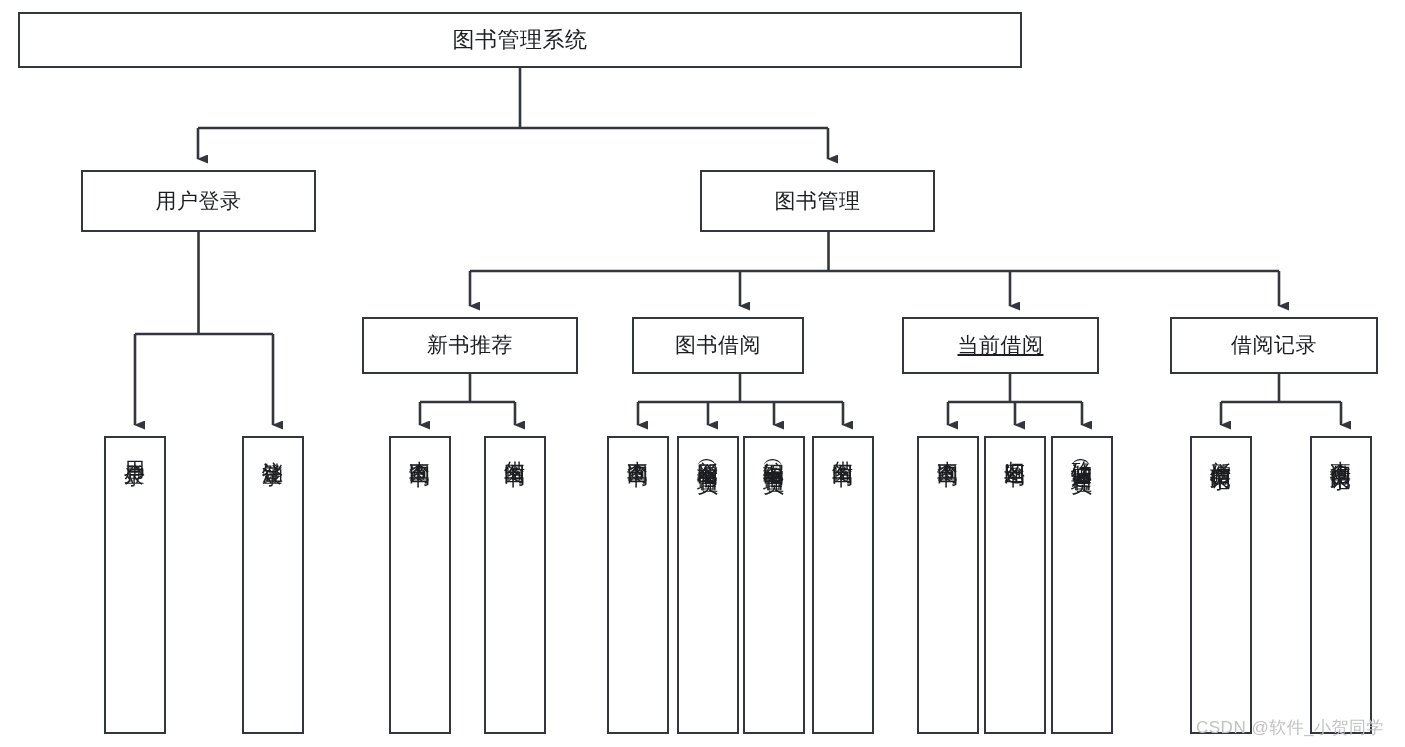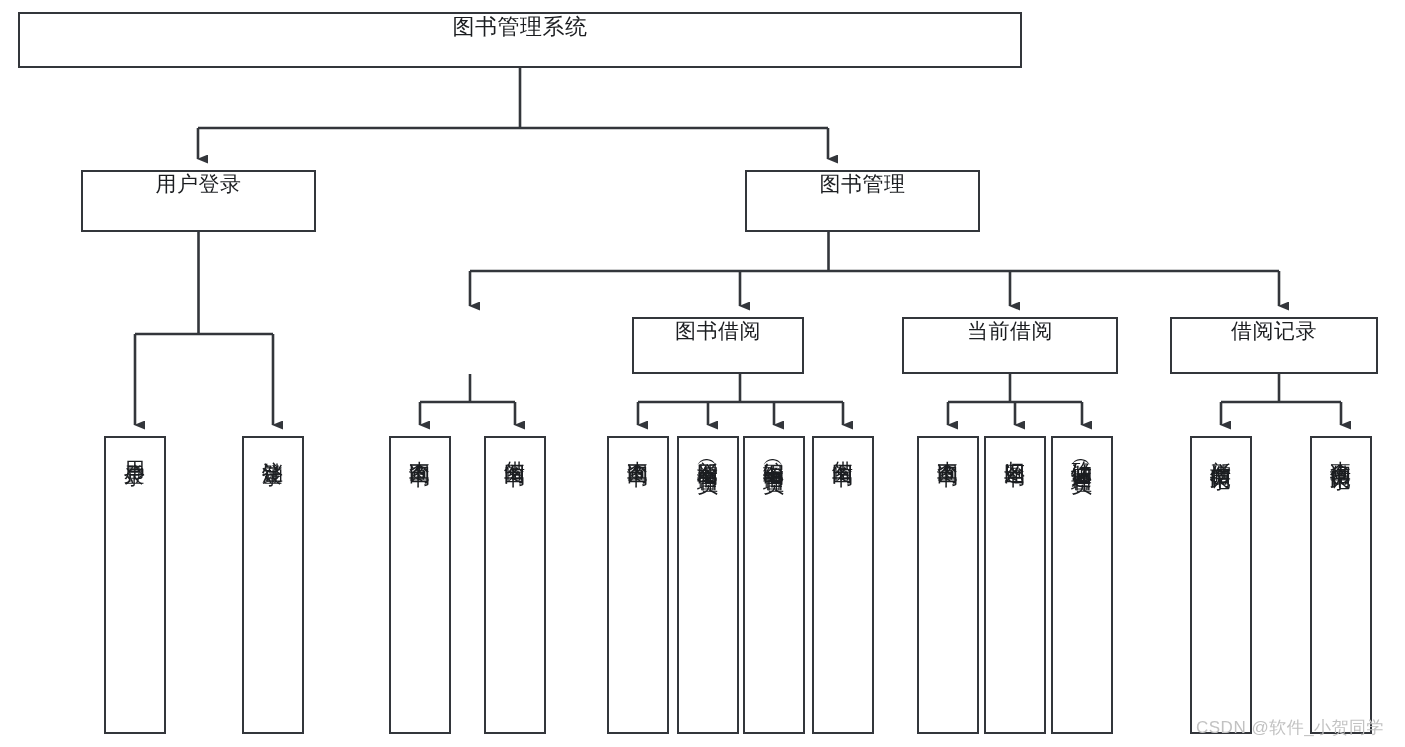--- a/index.html
+++ b/index.html
@@ -25,21 +25,21 @@
     width: 1405px;
     height: 747px;
     pointer-events: none;
   }
   .node {
     position: absolute;
     box-sizing: border-box;
     background: #ffffff;
     border: 2px solid #33363b;
     display: flex;
-    align-items: flex-start;
+    align-items: center;
     justify-content: center;
     color: #1b1d20;
     z-index: 2;
   }
   .node .label {
     display: block;
     text-align: center;
     line-height: 1.18;
     letter-spacing: 0.5px;
   }
@@ -121,30 +121,33 @@
   </svg>
 
   <div class="node root horiz" style="left: 18px; top: 12px; width: 1004px; height: 56px;">
     <span class="label">图书管理系统</span>
   </div>
 
   <div class="node horiz" style="left: 81px; top: 170px; width: 235px; height: 62px;">
     <span class="label">用户登录</span>
   </div>
 
-  <div class="node horiz" style="left: 745px; top: 170px; width: 235px; height: 62px;">
+  <div class="node horiz" style="left: 700px; top: 170px; width: 235px; height: 62px;">
     <span class="label">图书管理</span>
   </div>
 
+  <div class="node horiz" style="left: 362px; top: 317px; width: 216px; height: 57px;">
+    <span class="label">新书推荐</span>
+  </div>
 
   <div class="node horiz" style="left: 632px; top: 317px; width: 172px; height: 57px;">
     <span class="label">图书借阅</span>
   </div>
 
-  <div class="node horiz" style="left: 902px; top: 317px; width: 216px; height: 57px;">
+  <div class="node horiz" style="left: 902px; top: 317px; width: 197px; height: 57px; text-decoration: underline;">
     <span class="label">当前借阅</span>
   </div>
 
   <div class="node horiz" style="left: 1170px; top: 317px; width: 208px; height: 57px;">
     <span class="label">借阅记录</span>
   </div>
 
   <div id="leaf-layer">
       <div class="node vert" style="left: 104px; top: 436px; width: 62px; height: 298px;">
         <span class="label">用户登录</span>

